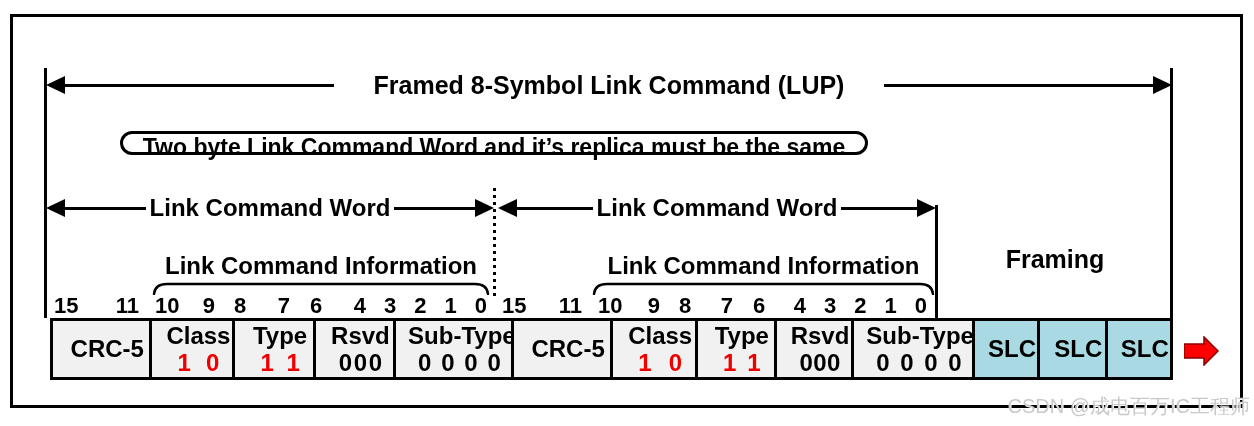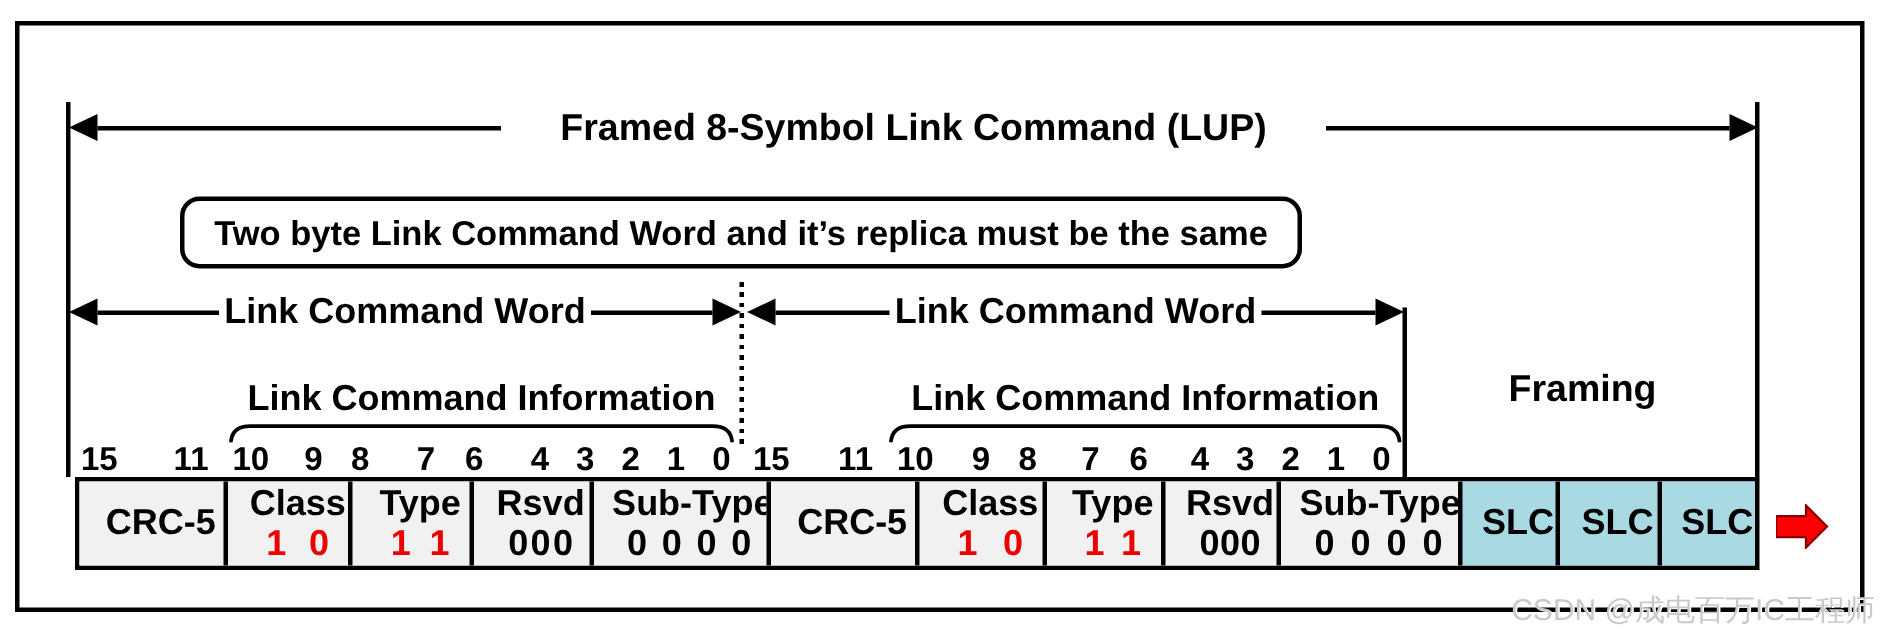--- a/index.html
+++ b/index.html
@@ -23,22 +23,22 @@
   .vline{width:3px;background:var(--line);}
   
   .measure{display:flex;align-items:center;}
   .hline{height:3px;background:var(--line);flex:1;}
   .tri-l{width:0;height:0;border:9px solid transparent;border-left:0;border-right:19px solid var(--line);flex:0 0 auto;}
   .tri-r{width:0;height:0;border:9px solid transparent;border-right:0;border-left:19px solid var(--line);flex:0 0 auto;}
   .m-label{white-space:nowrap;font-size:24px;line-height:24px;}
   #big-measure .m-label{font-size:25px;padding:0 40px;}
   .lcw .m-label{padding:0 4px;}
   
-  #note-box{left:120px;top:131px;width:748px;height:48px;border:3px solid var(--line);border-radius:13px;
-    display:flex;align-items:center;justify-content:center;font-size:23px;white-space:nowrap;background:#fff;}
+  #note-box{left:120px;top:131px;width:748px;height:24px;border:3px solid var(--line);border-radius:13px;
+    display:flex;align-items:flex-start;justify-content:center;font-size:23px;white-space:nowrap;background:#fff;}
   
   .info-label{font-size:24px;text-align:center;white-space:nowrap;}
   .brace{display:block;}
   
   #lcstart{font-size:25px;line-height:27px;text-align:center;}
   
   #dotsep{width:3px;background:repeating-linear-gradient(to bottom,#000 0 3px,transparent 3px 7px);}
   
   .bits{display:flex;justify-content:space-between;font-size:22px;line-height:22px;height:22px;}
   .bits span{white-space:nowrap;}

